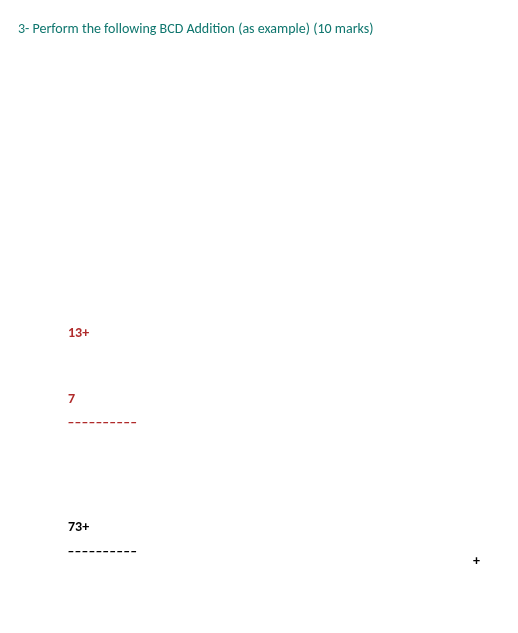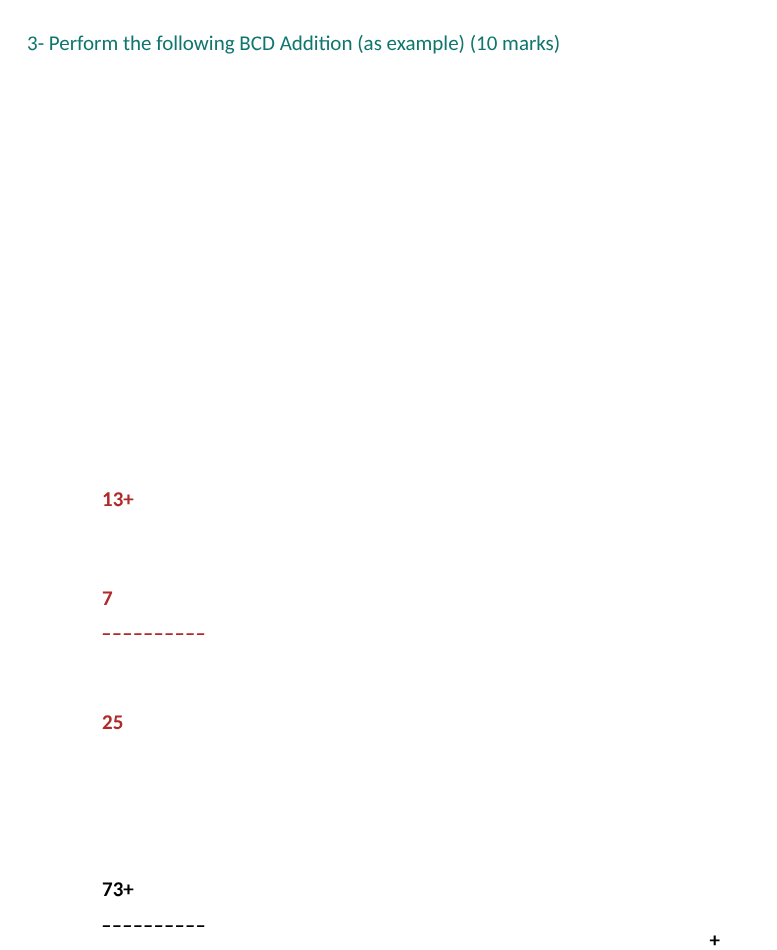--- a/index.html
+++ b/index.html
@@ -58,21 +58,20 @@
 </head>
 <body>
 
 <div class="question-title">3- Perform the following BCD Addition (as example) (10 marks)</div>
 
 <div class="problem-row red">
   <div class="decimal-col">
     <span class="num-line">13+</span>
     <span class="num-line">7</span>
     <span class="hr-line">__________</span>
-    <span class="num-line">25</span>
   </div>
 </div>
 
 <div class="problem-row black">
   <div class="decimal-col">
     <span class="num-line">73+</span>
     <span class="hr-line">__________</span>
     <span class="num-line"></span>
   </div>
   <div class="bcd-col">

